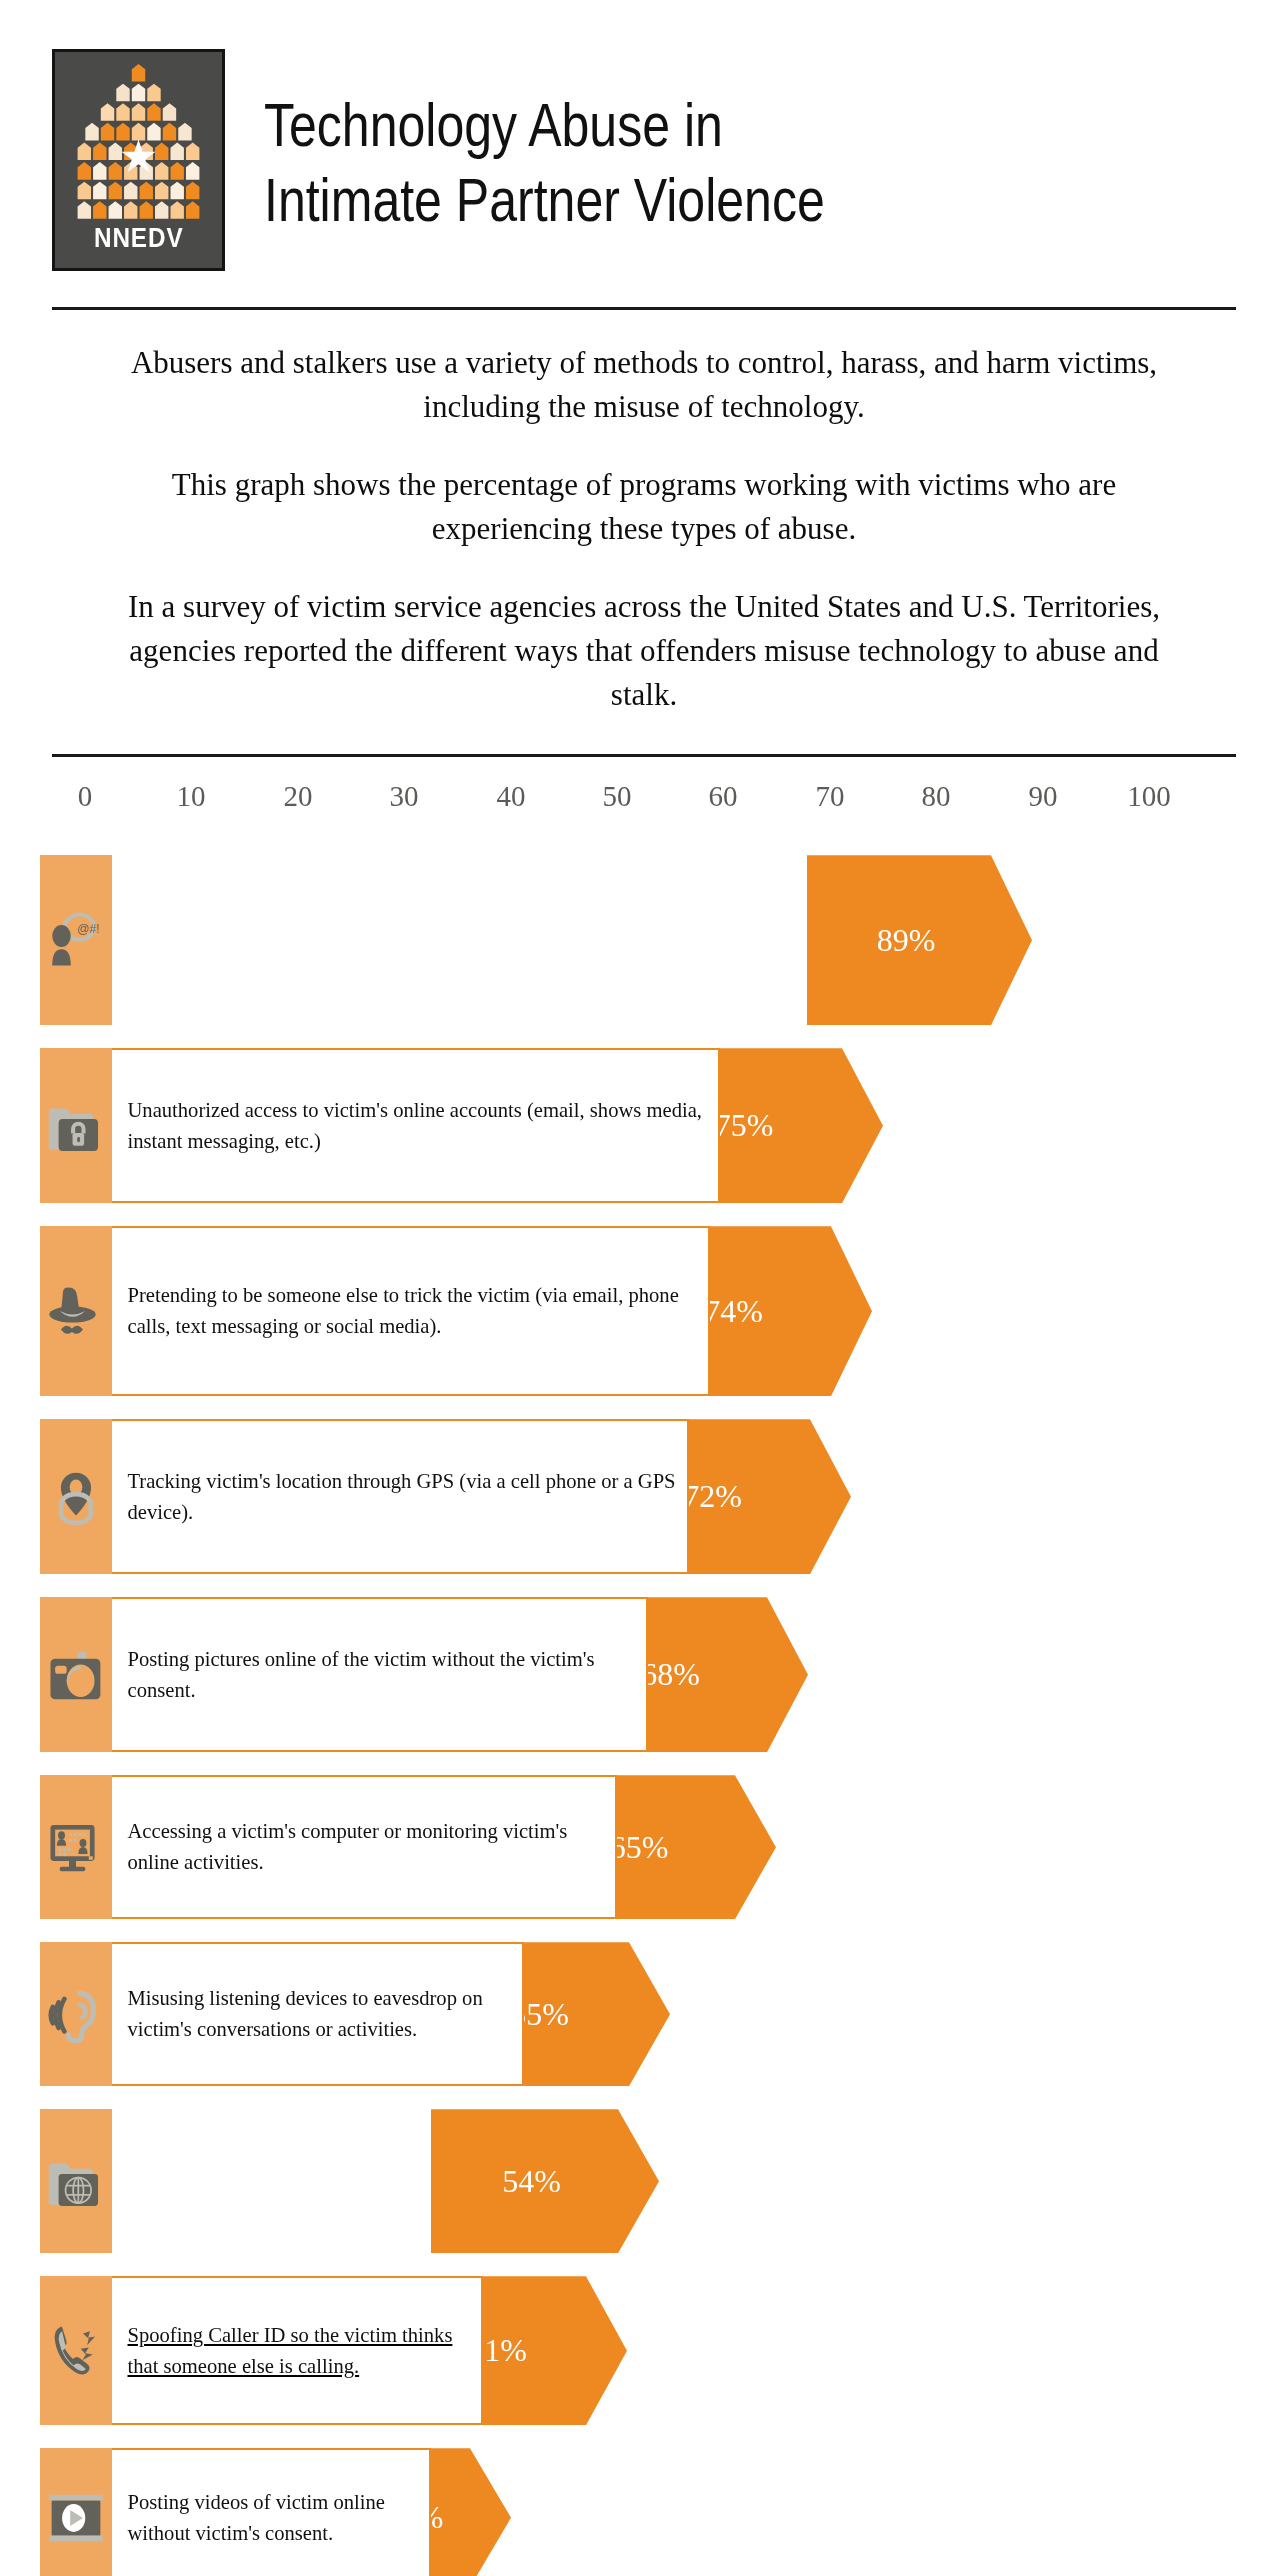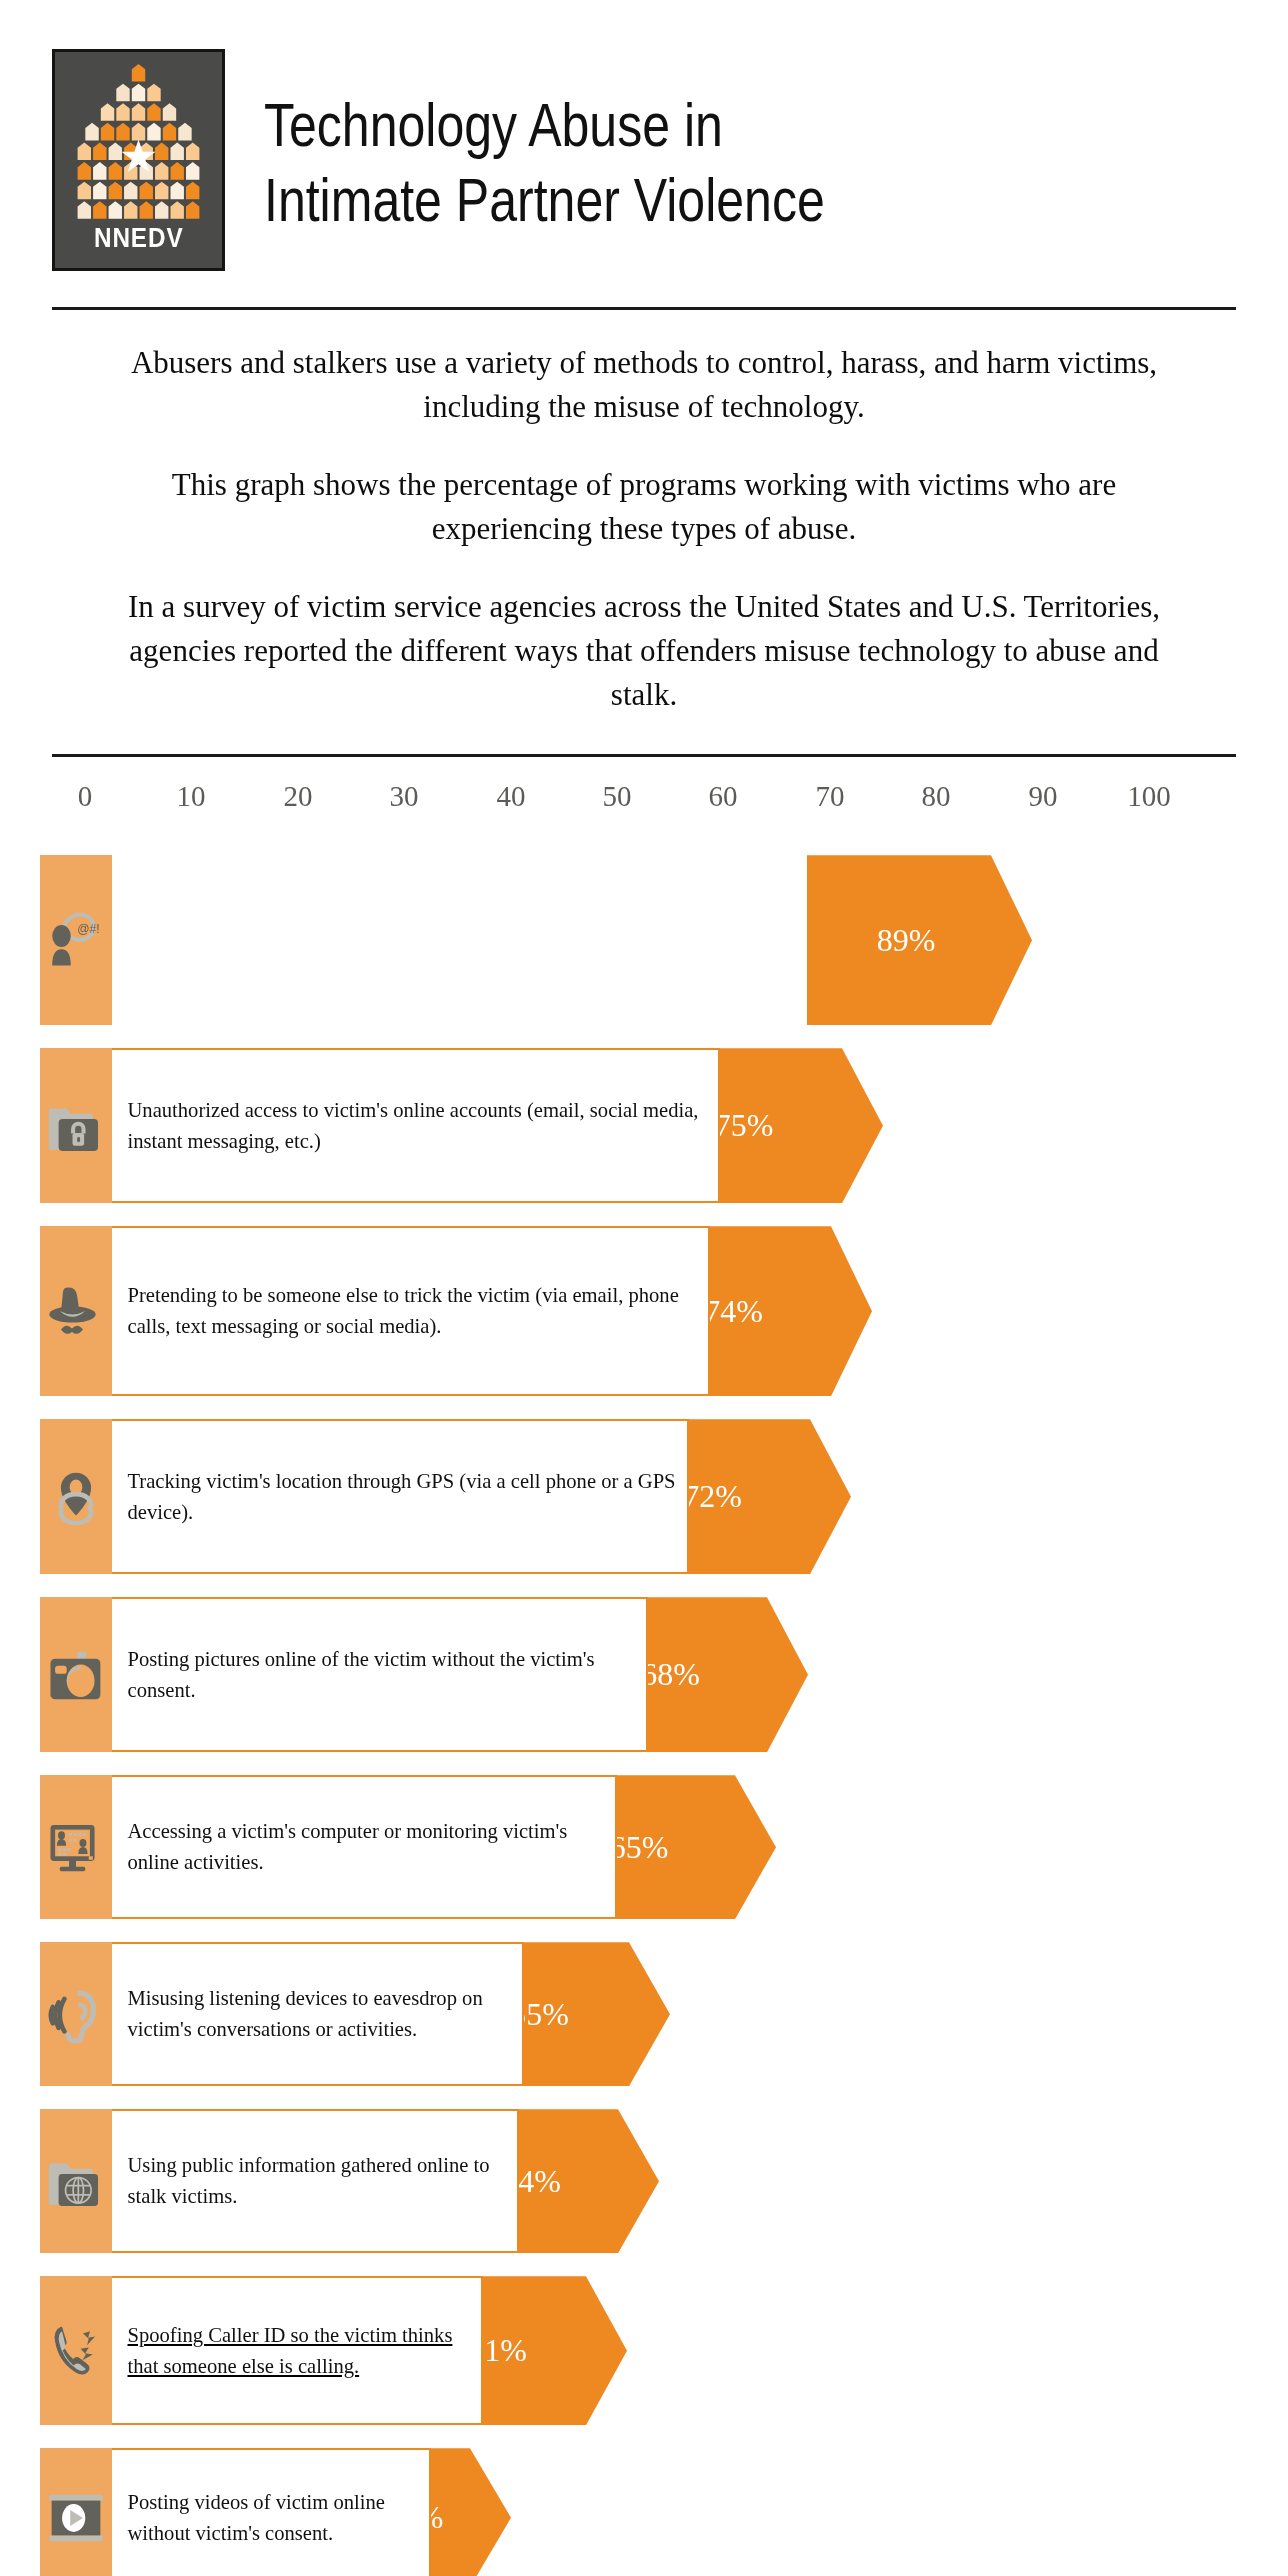--- a/index.html
+++ b/index.html
@@ -308,21 +308,21 @@
           <div class="icon-panel">
             <svg width="58" height="58" viewBox="0 0 100 100" xmlns="http://www.w3.org/2000/svg">
         <path d="M8 20 h26 l7 9 h33 a5 5 0 0 1 5 5 v52 a5 5 0 0 1 -5 5 h-66 a5 5 0 0 1 -5 -5 v-61 a5 5 0 0 1 5 -5 Z" fill="#bdbdb6"></path>
         <rect x="20" y="38" width="68" height="55" rx="7" fill="#62625a"></rect>
         <rect x="44" y="62" width="20" height="22" rx="4" fill="#bdbdb6"></rect>
         <path d="M45 63 v-8 a9 9 0 0 1 18 0 v8" fill="none" stroke="#bdbdb6" stroke-width="7"></path>
         <rect x="52" y="69" width="5" height="9" rx="2.5" fill="#62625a"></rect>
       </svg>
           </div>
           <div class="label-box" style="width: 608px;">
-            <span class="label-text">Unauthorized access to victim's online accounts (email, social media, instant messaging, etc.)</span>
+            <span class="label-text">Unauthorized access to victim's online accounts (email, shows media, instant messaging, etc.)</span>
           </div>
         </div>
       </div>
       <div class="bar-row" style="height: 170px;">
         <div class="value-chev" style="left: 622px; width: 250px; clip-path: polygon(0px 0px, calc(100% - 41px) 0px, 100% 50%, calc(100% - 41px) 100%, 0px 100%);">
           <span class="value-text">74%</span>
         </div>
         <div class="bar-inner" style="height: 170px; margin-left: 40px;">
           <div class="icon-panel">
             <svg width="58" height="58" viewBox="0 0 100 100" xmlns="http://www.w3.org/2000/svg">
@@ -437,23 +437,20 @@
             <svg width="58" height="58" viewBox="0 0 100 100" xmlns="http://www.w3.org/2000/svg">
         <path d="M8 20 h26 l7 9 h33 a5 5 0 0 1 5 5 v52 a5 5 0 0 1 -5 5 h-66 a5 5 0 0 1 -5 -5 v-61 a5 5 0 0 1 5 -5 Z" fill="#bdbdb6"></path>
         <rect x="20" y="38" width="68" height="55" rx="6" fill="#62625a"></rect>
         <g fill="none" stroke="#bdbdb6" stroke-width="3">
           <circle cx="54" cy="66" r="22"></circle>
           <ellipse cx="54" cy="66" rx="9" ry="22"></ellipse>
           <path d="M33 58 h42 M33 74 h42 M54 44 v44"></path>
         </g>
       </svg>
           </div>
-          <div class="label-box" style="width: 407px;">
-            <span class="label-text">Using public information gathered online to stalk victims.</span>
-          </div>
         </div>
       </div>
       <div class="bar-row" style="height: 149px;">
         <div class="value-chev" style="left: 395px; width: 232px; clip-path: polygon(0px 0px, calc(100% - 41px) 0px, 100% 50%, calc(100% - 41px) 100%, 0px 100%);">
           <span class="value-text">51%</span>
         </div>
         <div class="bar-inner" style="height: 149px; margin-left: 40px;">
           <div class="icon-panel">
             <svg width="58" height="58" viewBox="0 0 100 100" xmlns="http://www.w3.org/2000/svg">
         <path d="M24 8 q-14 6 -10 26 q6 34 34 52 q16 10 24 -2 q4 -7 -4 -13 l-12 -9 q-6 -4 -11 2 q-10 -8 -16 -22 q7 -4 4 -11 l-5 -16 q-2 -8 -4 -7 Z" fill="#62625a"></path>

